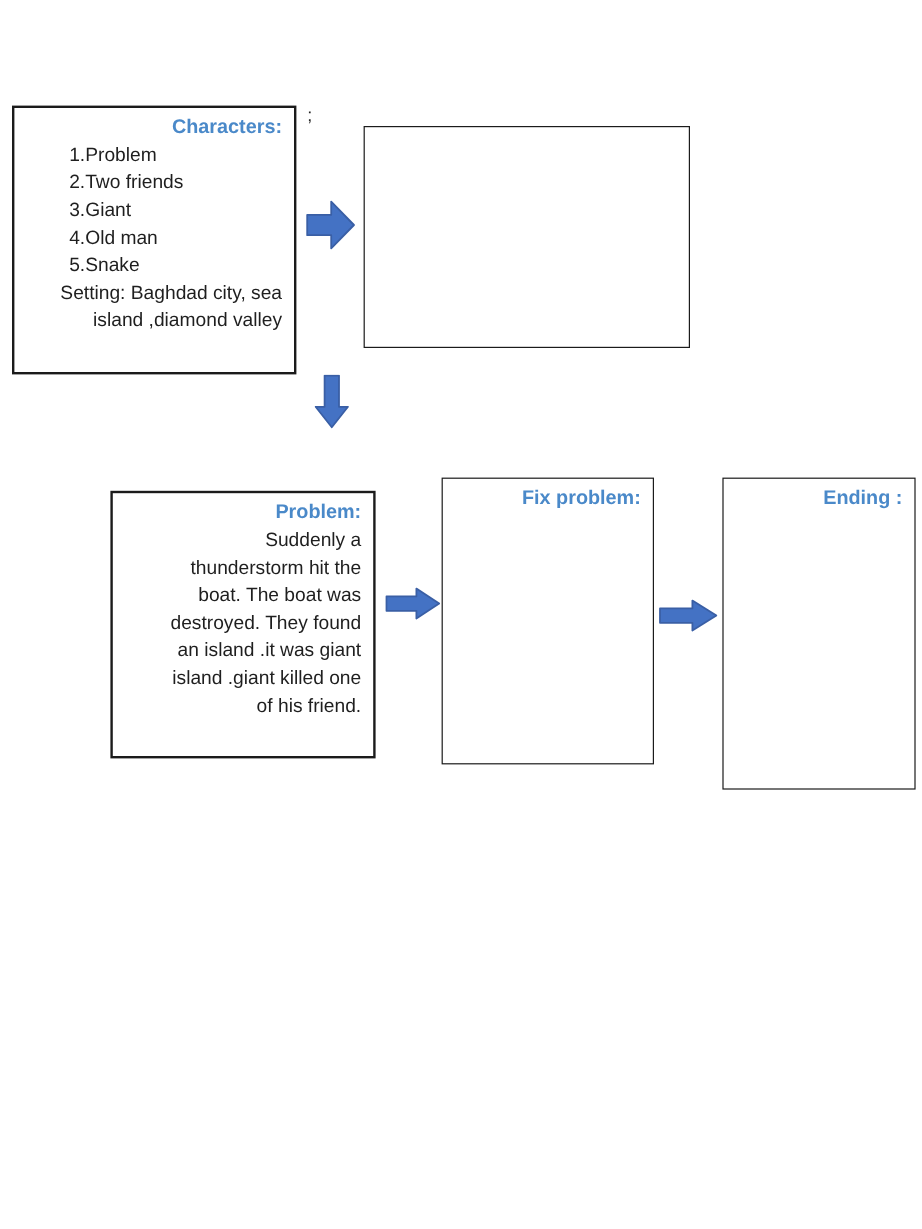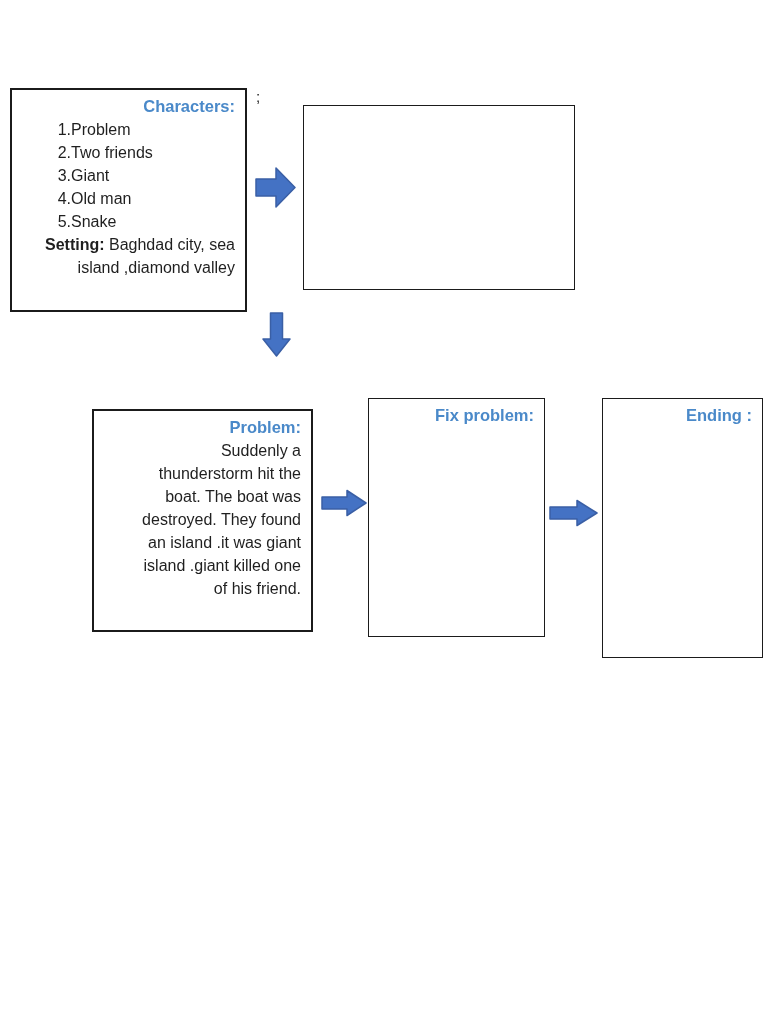--- a/index.html
+++ b/index.html
@@ -25,21 +25,21 @@
   .tbox.thin { border-width: 1.5px; }
   .box-title {
     font-weight: bold;
     font-size: 16.5px;
     line-height: 24px;
   }
   .body-text { white-space: normal; }
   .char-list { margin: 0; padding: 0; list-style: none; }
   .char-list li { display: flex; padding-left: 27px; }
   .char-list .num { width: 22px; flex: 0 0 22px; }
-  .setting-line .bold-label { font-weight: bold; }
+  .setting-line .bold-label { font-weight: normal; }
   .stray { position: absolute; font-size: 15px; color: #222; }
   .arrow { position: absolute; }
   .arrow svg { display: block; }
 </style>
 </head>
 <body>
 
 <div id="page">
 
   <div class="tbox" style="left:10px; top:88px; width:237px; height:224px;">

